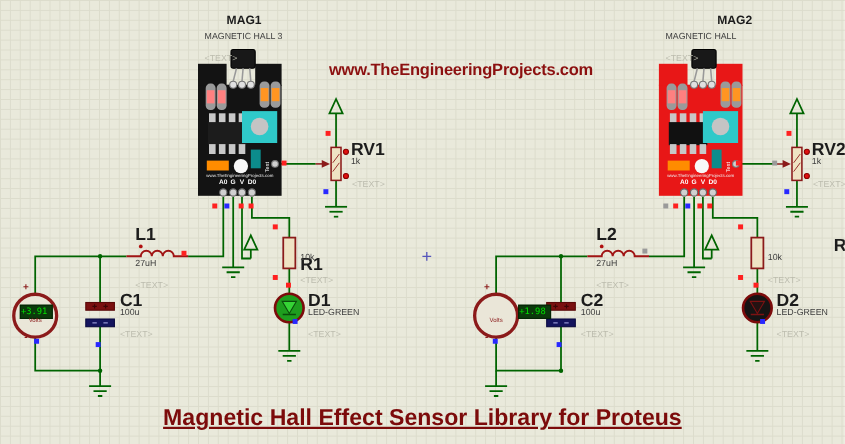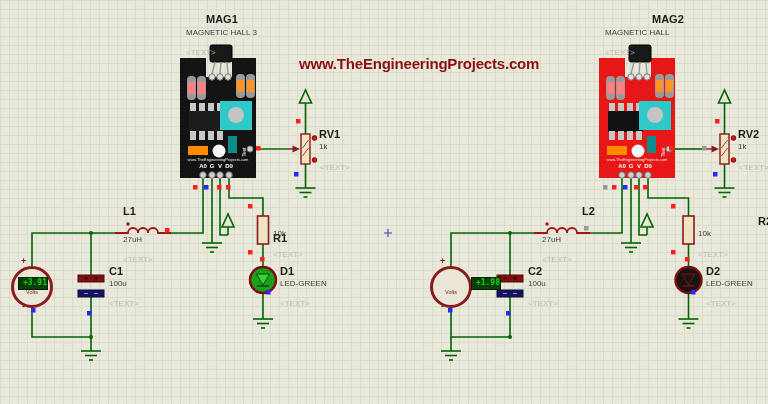--- a/index.html
+++ b/index.html
@@ -7,31 +7,31 @@
     position:relative; width:768px; height:404px; overflow:hidden;
     background-color:#e9e9db;
     background-image:
       linear-gradient(#dcdccc 1px, transparent 1px),
       linear-gradient(90deg, #dcdccc 1px, transparent 1px);
     background-size:9px 9px;
     font-family:"Liberation Sans", sans-serif;
   }
   #wires{position:absolute;left:0;top:0;z-index:1;}
   .lbl{position:absolute;z-index:3;white-space:nowrap;line-height:1;}
-  .ref{font-size:11px;font-weight:bold;color:#1c1c1c;}
+  .ref{font-size:16px;font-weight:bold;color:#1c1c1c;}
   .bigref{font-size:11px;padding-left:20px;}
   .val{font-size:8px;color:#3d3d3d;}
   .txt{font-size:8px;color:#bcbcae;margin-top:11px;}
   .pin{font-size:6px;font-weight:bold;color:#ffffff;width:14px;text-align:center;}
   .board-url{font-size:4px;color:#f0f0f0;width:76px;text-align:center;}
   .testlbl{font-size:5px;color:#ffffff;transform:rotate(-90deg);transform-origin:center;}
   .meter-display{
     position:absolute;z-index:4;width:28px;height:11px;background:#0b3a0b;
     border:1px solid #042504;color:#00e000;font-family:"DejaVu Sans Mono",monospace;
-    font-size:8px;font-weight:bold;text-align:right;line-height:10px;letter-spacing:0;
+    font-size:8px;font-weight:normal;text-align:left;line-height:10px;letter-spacing:0;
   }
   .volts{font-size:5.5px;color:#8b1a1a;width:24px;text-align:center;}
   .sign{font-size:9px;font-weight:bold;color:#8b1a1a;}
   .watermark{position:absolute;z-index:3;left:299px;top:55px;font-size:15px;font-weight:bold;color:#8c1010;letter-spacing:-0.2px;}
   .title{
     position:absolute;z-index:3;left:0;right:0;top:368px;text-align:center;
     font-size:21px;font-weight:bold;color:#7c0b0b;
     text-decoration:underline;
   }
 </style>
@@ -333,20 +333,21 @@
     <rect x="506" y="311" width="4.5" height="4.5" fill="#2828ff"></rect>
   </g>
 
   <g stroke="#5555bb" stroke-width="1.2">
     <line x1="388" y1="229" x2="388" y2="237"></line>
     <line x1="384" y1="233" x2="392" y2="233"></line>
   </g>
 </svg>
 
 <div class="watermark">www.TheEngineeringProjects.com</div>
+<div class="title">Magnetic Hall Effect Sensor Library for Proteus</div>
 
 <div class="lbl ref bigref" style="left:186px;top:14px;">MAG1</div>
 <div class="lbl val" style="left:186px;top:29px;">MAGNETIC HALL 3</div>
 <div class="lbl txt" style="left:186px;top:38px;">&lt;TEXT&gt;</div>
 <div class="lbl board-url" style="left:180px;top:158px;">www.TheEngineeringProjects.com</div>
 <div class="lbl testlbl" style="left:234px;top:144px;width:20px;">Test</div>
 <div class="lbl pin" style="left:196px;top:163px;">A0</div>
 <div class="lbl pin" style="left:205px;top:163px;">G</div>
 <div class="lbl pin" style="left:213px;top:163px;">V</div>
 <div class="lbl pin" style="left:222px;top:163px;">D0</div>
@@ -357,21 +358,21 @@
 <div class="lbl board-url" style="left:599px;top:158px;">www.TheEngineeringProjects.com</div>
 <div class="lbl testlbl" style="left:653px;top:144px;width:20px;">Test</div>
 <div class="lbl pin" style="left:615px;top:163px;">A0</div>
 <div class="lbl pin" style="left:624px;top:163px;">G</div>
 <div class="lbl pin" style="left:632px;top:163px;">V</div>
 <div class="lbl pin" style="left:641px;top:163px;">D0</div>
 
 <div class="lbl ref" style="left:123px;top:206px;">L1</div>
 <div class="lbl val" style="left:123px;top:236px;">27uH</div>
 <div class="lbl txt" style="left:123px;top:245px;">&lt;TEXT&gt;</div>
-<div class="lbl ref" style="left:542px;top:206px;margin-left:40px;">L2</div>
+<div class="lbl ref" style="left:542px;top:206px;">L2</div>
 <div class="lbl val" style="left:542px;top:236px;">27uH</div>
 <div class="lbl txt" style="left:542px;top:245px;">&lt;TEXT&gt;</div>
 
 <div class="lbl ref" style="left:109px;top:266px;">C1</div>
 <div class="lbl val" style="left:109px;top:280px;">100u</div>
 <div class="lbl txt" style="left:109px;top:289px;">&lt;TEXT&gt;</div>
 <div class="lbl ref" style="left:528px;top:266px;text-align:center;">C2</div>
 <div class="lbl val" style="left:528px;top:280px;">100u</div>
 <div class="lbl txt" style="left:528px;top:289px;">&lt;TEXT&gt;</div>
 

